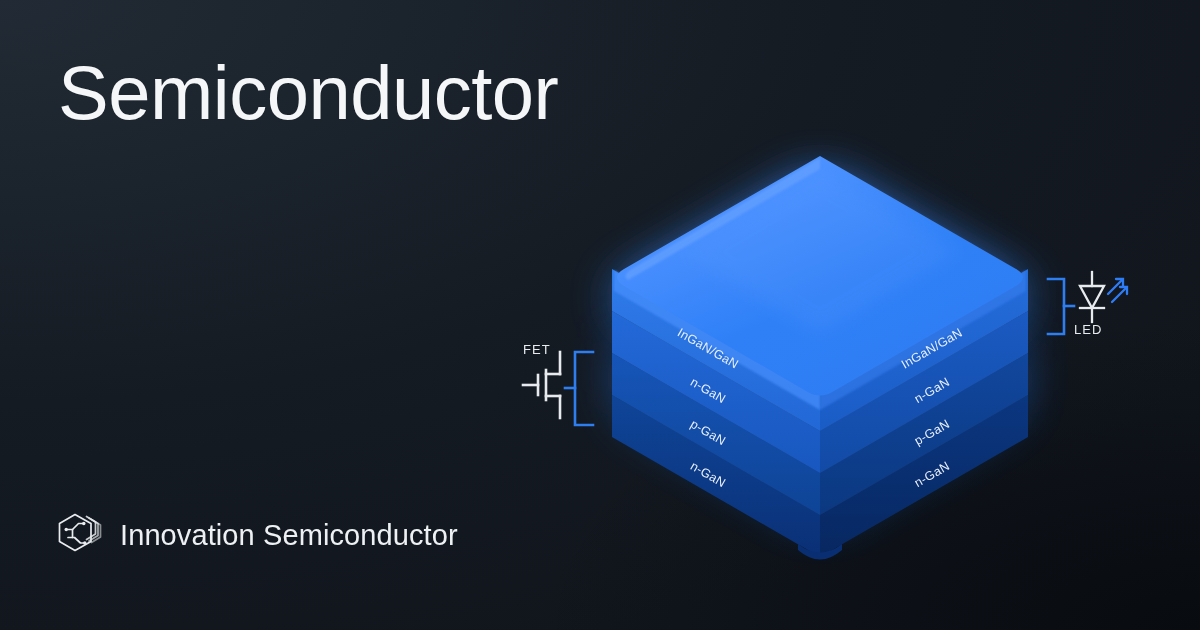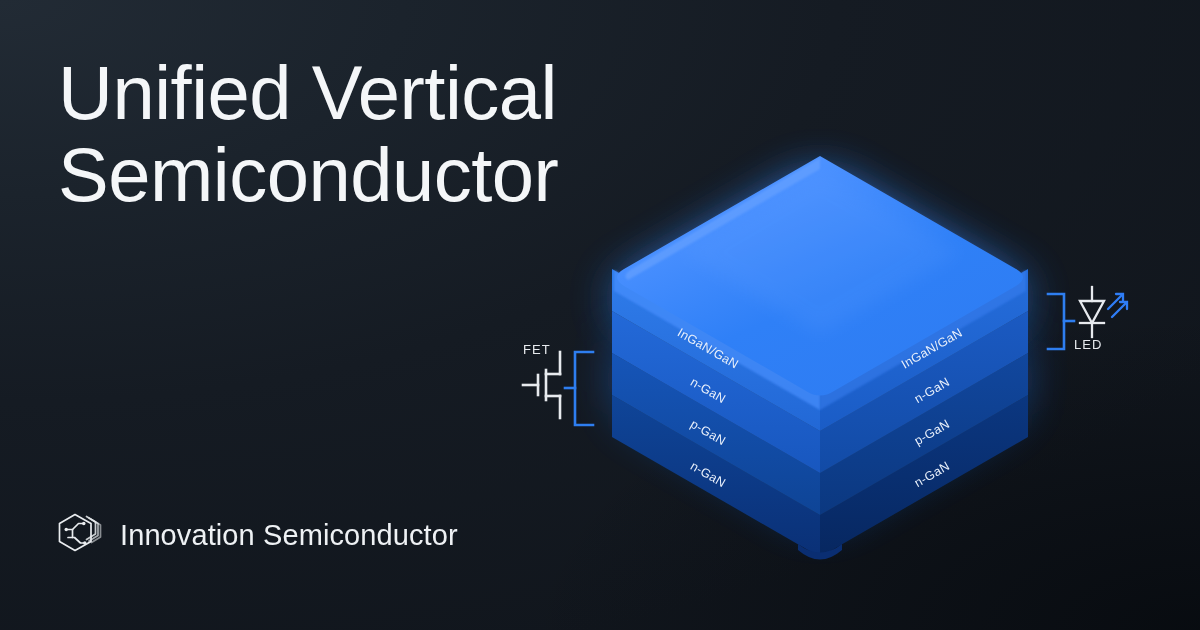--- a/index.html
+++ b/index.html
@@ -99,30 +99,29 @@
   }
   .annotation .ann-label {
     position: absolute;
     color: #e7eaee;
     font-size: 13px;
     letter-spacing: 1.1px;
     white-space: nowrap;
   }
   #fet-annotation { left: 505px; top: 330px; width: 110px; height: 110px; }
   #fet-annotation .ann-label { left: 18px; top: 12px; }
-  #led-annotation { left: 1040px; top: 279px; width: 120px; height: 95px; }
+  #led-annotation { left: 1040px; top: 264px; width: 120px; height: 95px; }
   #led-annotation .ann-label { left: 34px; top: 58px; }
 </style>
 </head>
 <body>
 
 <div id="canvas">
 
   <div id="headline">
-    <span class="line">Unified Vertical</span>
     <span class="line">Semiconductor</span>
   </div>
 
   <div id="stack-scene">
     <svg id="stack-svg" width="640" height="470" viewBox="0 0 640 470">
       <defs>
 
         <filter id="bigGlow" x="-60%" y="-60%" width="220%" height="220%">
           <feGaussianBlur stdDeviation="26" result="b"></feGaussianBlur>
           <feMerge>

